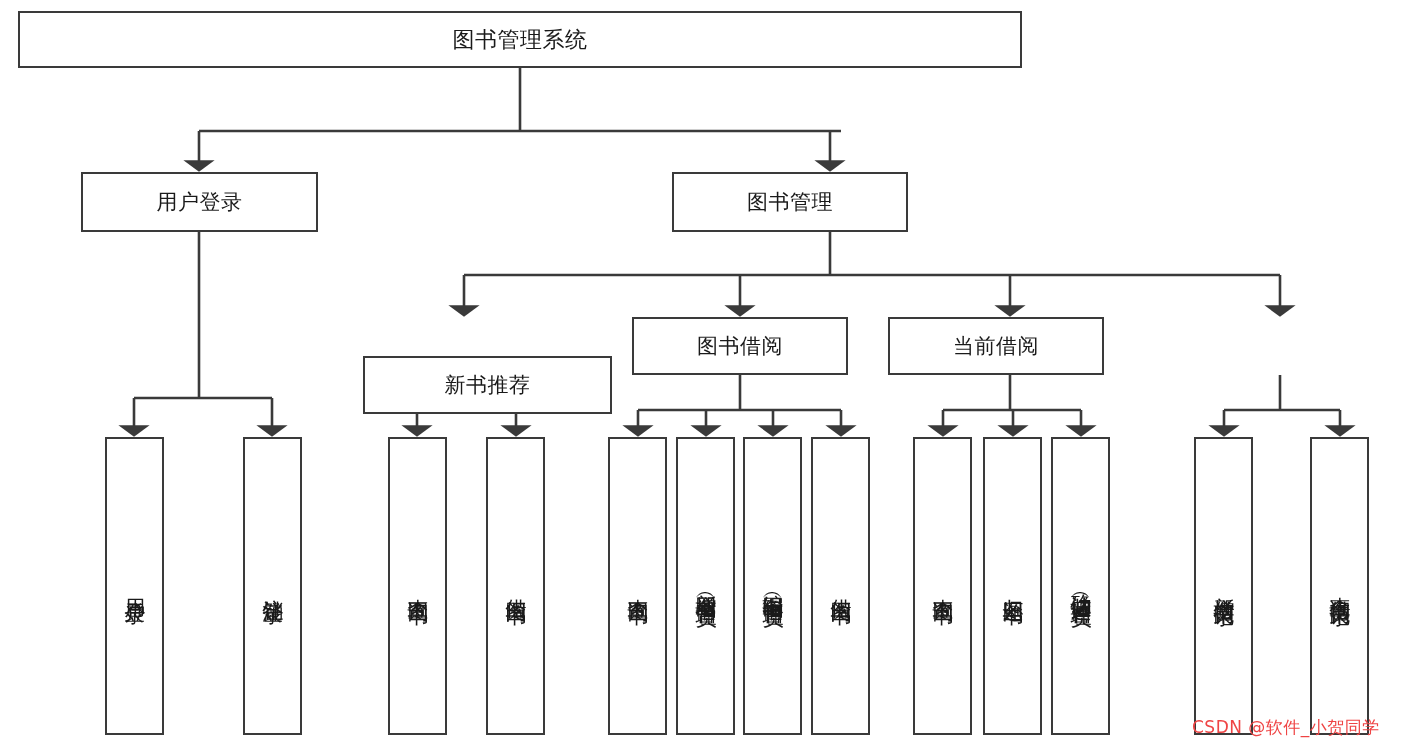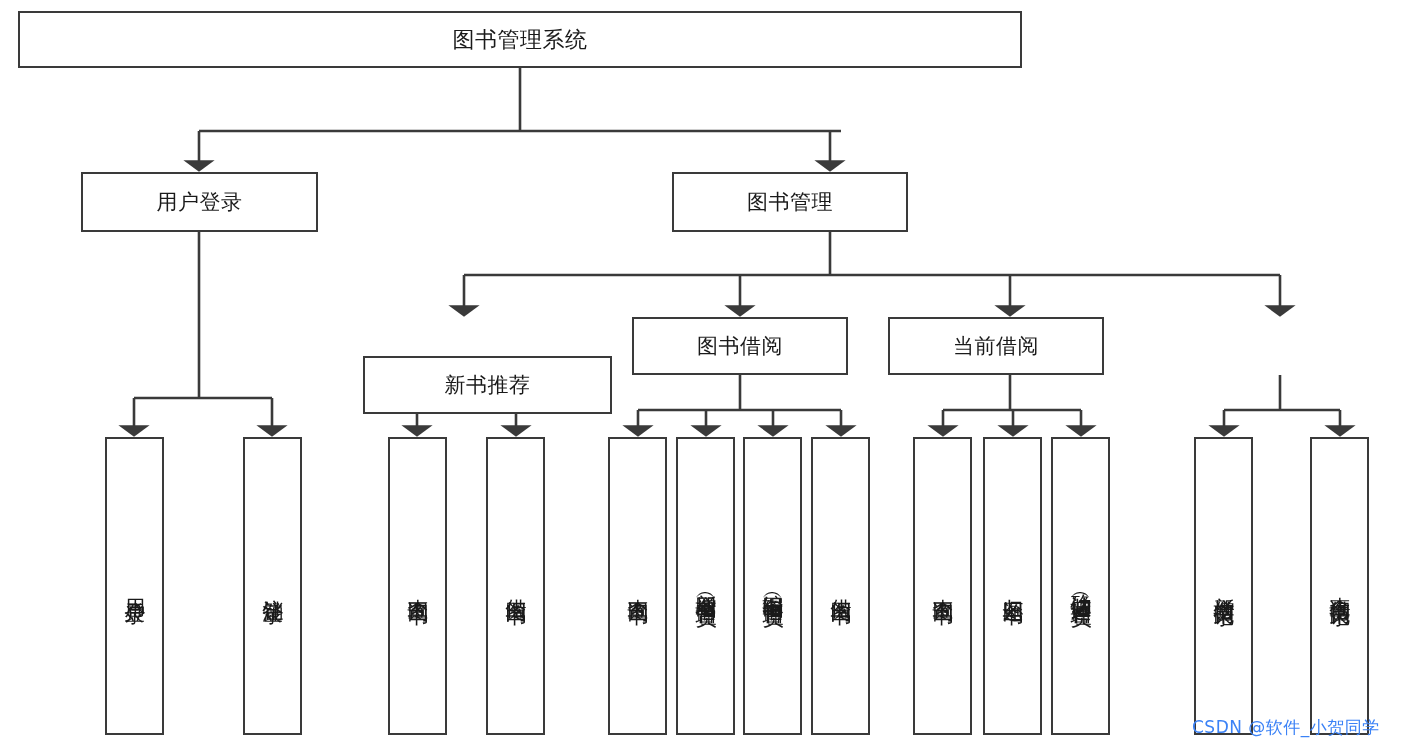--- a/index.html
+++ b/index.html
@@ -60,21 +60,21 @@
     writing-mode: vertical-rl;
     text-orientation: upright;
     font-size: 21px;
     line-height: 1.18;
     letter-spacing: 2px;
     white-space: nowrap;
     max-height: 286px;
   }
   .watermark {
     position: absolute;
-    color: #3b82f6;
+    color: #ef4444;
     font-size: 17px;
     white-space: nowrap;
     letter-spacing: 0.5px;
   }
 </style>
 </head>
 <body>
 
 <div id="diagram-root">
 

